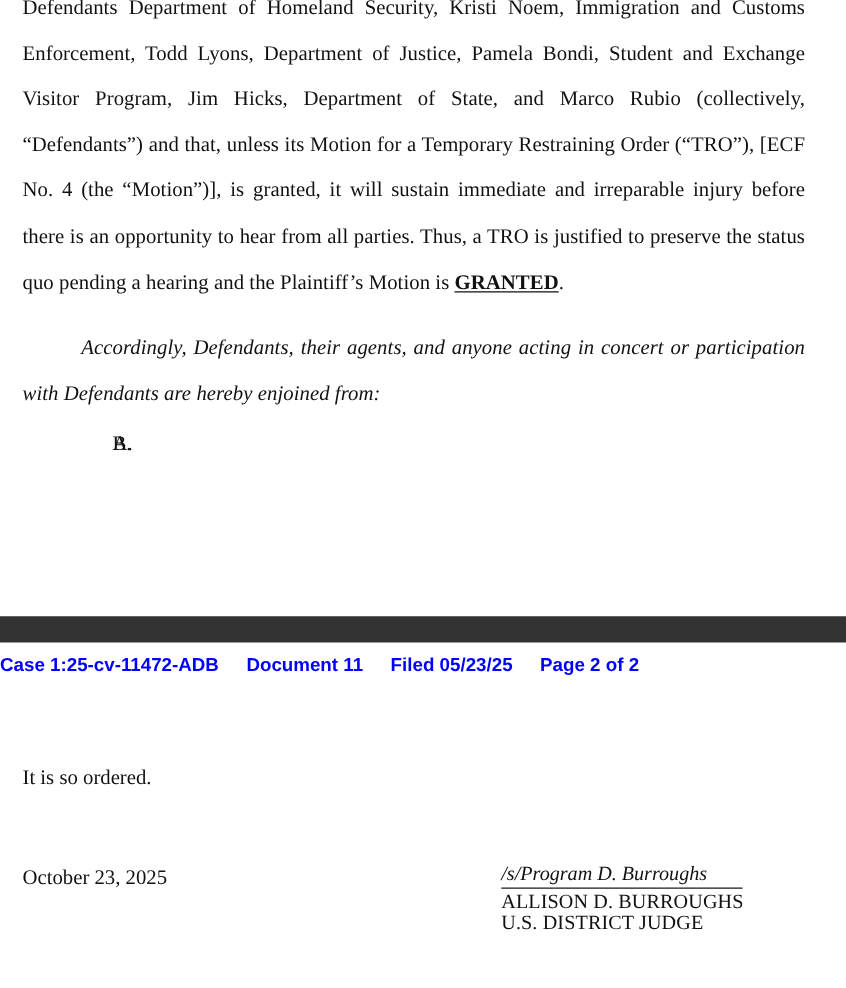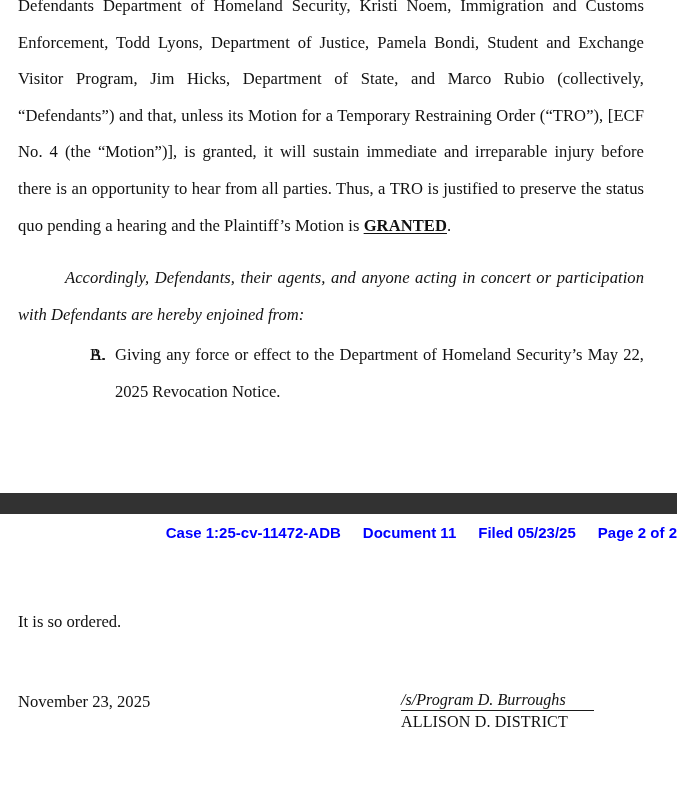--- a/index.html
+++ b/index.html
@@ -93,21 +93,21 @@
     height: 21px;
     background: #323232;
   }
 
   
   .ecf-stamp {
     position: absolute;
     left: 0;
     top: 524px;
     width: 677px;
-    text-align: right;
+    text-align: left;
     font-family: "Liberation Sans", "DejaVu Sans", sans-serif;
     font-size: 15px;
     font-weight: bold;
     color: #0000ff;
     white-space: nowrap;
   }
   .ecf-stamp span.seg {
     display: inline-block;
   }
   .ecf-gap-a { display: inline-block; width: 22px; }
@@ -166,32 +166,32 @@
   </div>
 
   <div class="enjoin-list">
 
     <div class="list-item last-left">
       <span class="marker">A.</span>
     </div>
 
     <div class="list-item last-left">
       <span class="marker">B.</span>
-      <span>Giving any force or effect to the Department of Homeland Security’s May 22, 2025 Revocation Notice.</span>
     </div>
   </div>
 
   <div class="page-break-band"></div>
 
   <div class="ecf-stamp">
     <span class="seg">Case 1:25-cv-11472-ADB</span><span class="ecf-gap-a"></span><span class="seg">Document 11</span><span class="ecf-gap-a"></span><span class="seg">Filed 05/23/25</span><span class="ecf-gap-a"></span><span class="seg">Page 2 of 2</span>
   </div>
 
   <div class="so-ordered">It is so ordered.</div>
 
-  <div class="sig-date">November 23, 2025</div>
+  <div class="sig-date">October 23, 2025</div>
 
   <div class="sig-block">
     <span class="sig-line">/s/Program D. Burroughs</span>
-    <span class="sig-name">ALLISON D. DISTRICT</span>
+    <span class="sig-name">ALLISON D. BURROUGHS</span>
+    <span class="sig-title">U.S. DISTRICT JUDGE</span>
   </div>
 
 </div>
 
 </body></html>

